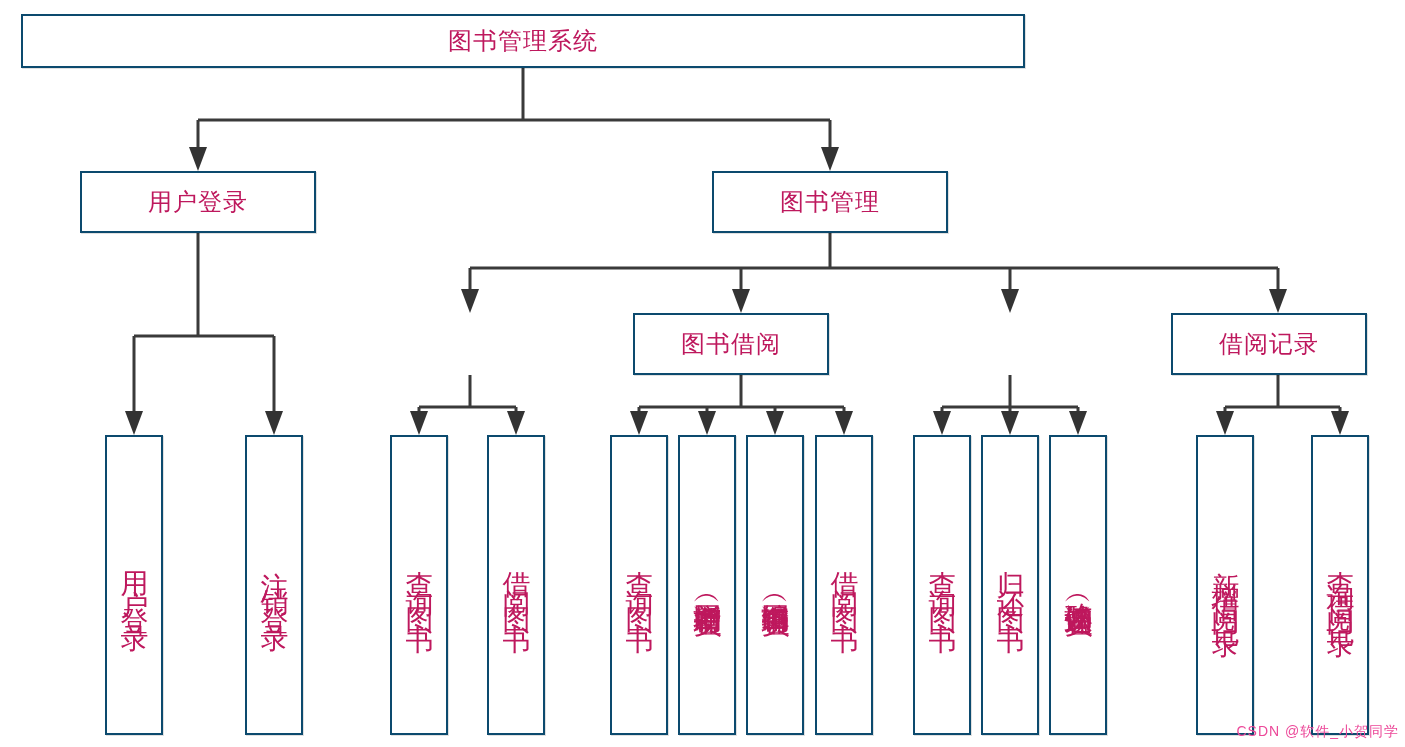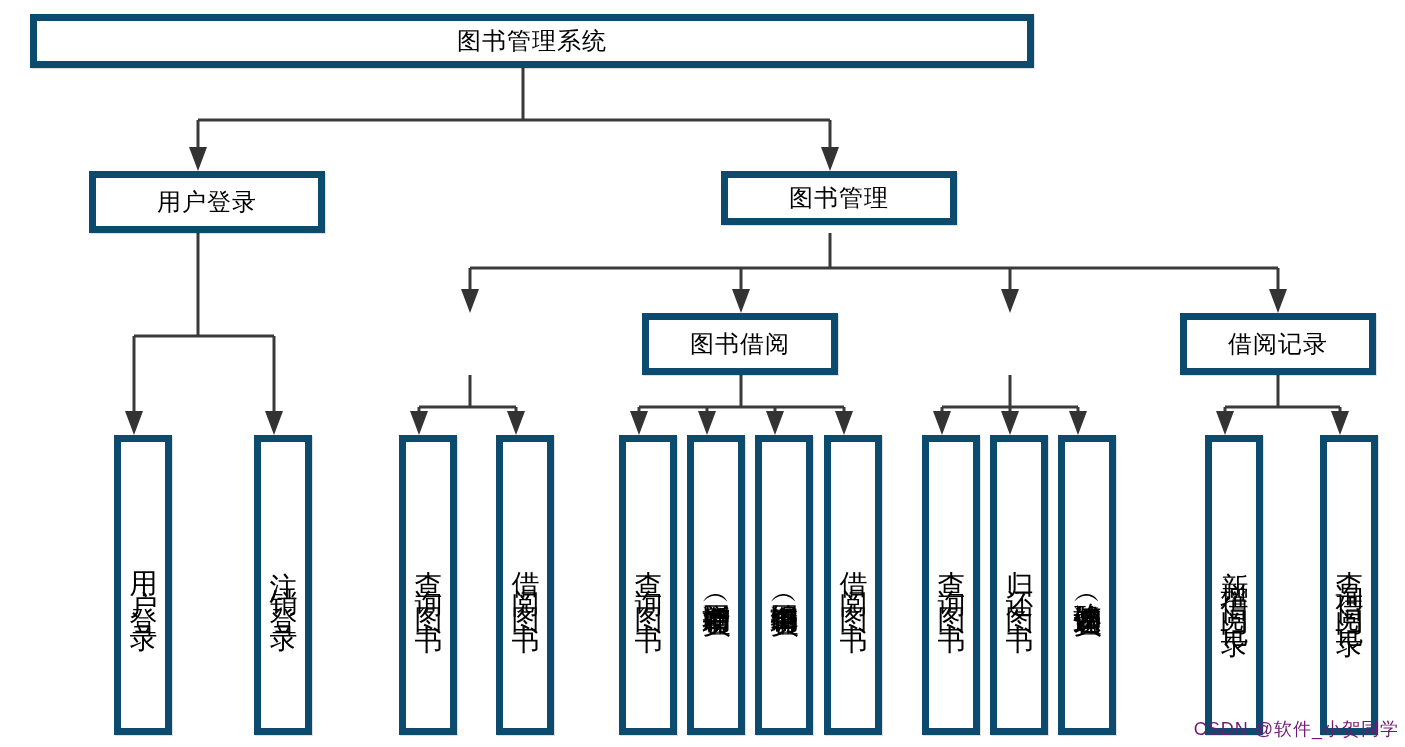--- a/index.html
+++ b/index.html
@@ -5,35 +5,35 @@
   html,body{margin:0;padding:0;}
   body{
     width:1405px;height:747px;position:relative;background:#ffffff;
     font-family:"Liberation Sans","DejaVu Sans",sans-serif;overflow:hidden;
   }
   .stage{position:absolute;left:0;top:0;width:1405px;height:747px;}
   svg.wires{position:absolute;left:0;top:0;width:1405px;height:747px;z-index:1;}
   svg.wires path{stroke:#3a3a3a;stroke-width:3;fill:none;}
   svg.wires polygon{fill:#333333;stroke:none;}
   .node{
-    position:absolute;background:#ffffff;border:7px solid #0c4a6e;
+    position:absolute;background:#ffffff;border:2px solid #0c4a6e;
     box-sizing:border-box;display:flex;align-items:center;justify-content:center;
-    color:#000000;z-index:2;box-shadow:1px 1px 0 rgba(0,0,0,0.12);margin-left:9px;
+    color:#be185d;z-index:2;box-shadow:1px 1px 0 rgba(0,0,0,0.12);
   }
   .node.h{font-size:24px;letter-spacing:1px;}
   .node.v{
     top:435px;width:58px;height:300px;font-size:28px;
     writing-mode:vertical-rl;text-orientation:mixed;
   }
   .v.ls-lg{letter-spacing:18px;}
   .v.ls-md{letter-spacing:12px;}
   .v.ls-sm{letter-spacing:1px;}
   .watermark{
     position:absolute;right:6px;bottom:6px;z-index:3;
-    font-size:18px;color:#701a75;letter-spacing:1px;
+    font-size:14px;color:#ec4899;letter-spacing:1px;
   }
 </style>
 </head>
 <body>
 
 <div class="stage">
 
   <svg class="wires" viewBox="0 0 1405 747">
     <g>
       <path d="M523,68 V120 M198,120 H830 M198,120 V148 M830,120 V148"></path>
@@ -73,21 +73,21 @@
     <g>
       <path d="M1278,375 V407 M1225,407 H1340 M1225,407 V412 M1340,407 V412"></path>
       <polygon points="1216,411 1234,411 1225,435"></polygon>
       <polygon points="1331,411 1349,411 1340,435"></polygon>
     </g>
   </svg>
 
   <div class="node h" style="left:21px;top:14px;width:1004px;height:54px">图书管理系统</div>
 
   <div class="node h" style="left:80px;top:171px;width:236px;height:62px">用户登录</div>
-  <div class="node h" style="left:712px;top:171px;width:236px;height:54px">图书管理</div>
+  <div class="node h" style="left:712px;top:171px;width:236px;height:62px">图书管理</div>
 
   <div class="node h" style="left:633px;top:313px;width:196px;height:62px">图书借阅</div>
   <div class="node h" style="left:1171px;top:313px;width:196px;height:62px">借阅记录</div>
 
   <div class="node v ls-lg" style="left:105px">用户登录</div>
   <div class="node v ls-lg" style="left:245px">注销登录</div>
 
   <div class="node v ls-lg" style="left:390px">查询图书</div>
   <div class="node v ls-lg" style="left:487px">借阅图书</div>
 

